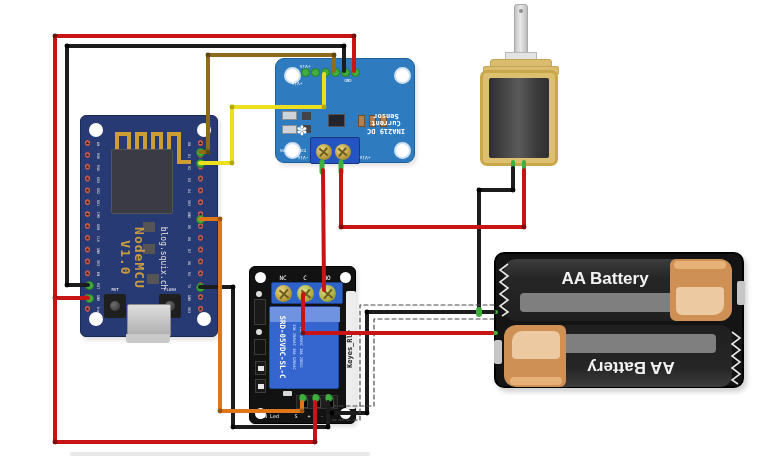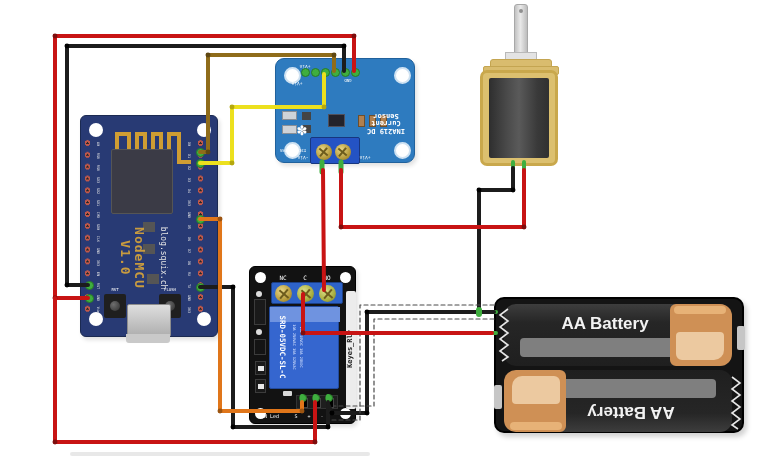--- a/index.html
+++ b/index.html
@@ -149,21 +149,21 @@
       <div class="abs" style="left:4px;top:4px;width:4px;height:4px;border-radius:50%;background:#8f8f8f;"></div>
     </div>
     <div class="abs" style="left:27px;top:50px;width:32px;height:10px;background:#e3e3e3;border:1px solid #b9b9b9;"></div>
     <div class="abs" style="left:12px;top:57px;width:62px;height:12px;background:#d9bc6e;border:1px solid #c4a551;border-radius:3px;"></div>
     <div class="abs" style="left:5px;top:64px;width:76px;height:9px;background:#d9bc6e;border:1px solid #c4a551;border-radius:2px;"></div>
     <div class="abs" style="left:2px;top:68px;width:78px;height:96px;background:#dcc06f;border:3px solid #c9a84c;border-radius:7px;">
       <div class="abs" style="left:6px;top:5px;width:60px;height:80px;background:linear-gradient(90deg,#2e2e2e,#4a4a4a 30%,#5a5a5a 50%,#3a3a3a 80%,#303030);border-radius:2px;"></div>
     </div>
   </div>
 
-  <div id="battery-holder" class="cmp" style="left:494px;top:252px;width:250px;height:136px;background:#141414;border:2px solid #000;border-radius:10px;box-shadow:3px 4px 5px rgba(0,0,0,0.18);margin-top:45px;">
+  <div id="battery-holder" class="cmp" style="left:494px;top:252px;width:250px;height:136px;background:#141414;border:2px solid #000;border-radius:10px;box-shadow:3px 4px 5px rgba(0,0,0,0.18);">
 
     <div class="abs" style="left:8px;top:5px;width:228px;height:62px;">
       <div class="abs" style="left:0;top:0;width:228px;height:62px;background:linear-gradient(180deg,#3d3d3d,#262626 30%,#1f1f1f);border-radius:12px;"></div>
       <div class="abs" style="left:16px;top:34px;width:198px;height:19px;background:#7f7f7f;border-radius:4px;"></div>
       <div class="abs" style="left:166px;top:0;width:62px;height:62px;background:linear-gradient(180deg,#e0a langer66,#cf9055) ;background:#cf9055;border-radius:6px 12px 12px 6px;">
         <div class="abs" style="left:6px;top:28px;width:48px;height:28px;background:#ecc9a0;border-radius:4px 4px 10px 6px;"></div>
         <div class="abs" style="left:4px;top:2px;width:52px;height:8px;background:#e7b277;border-radius:4px;"></div>
       </div>
       <div class="abs" style="left:36px;top:10px;width:130px;text-align:center;font-size:17px;font-weight:bold;color:#f2f2f2;">AA Battery</div>
     </div>

